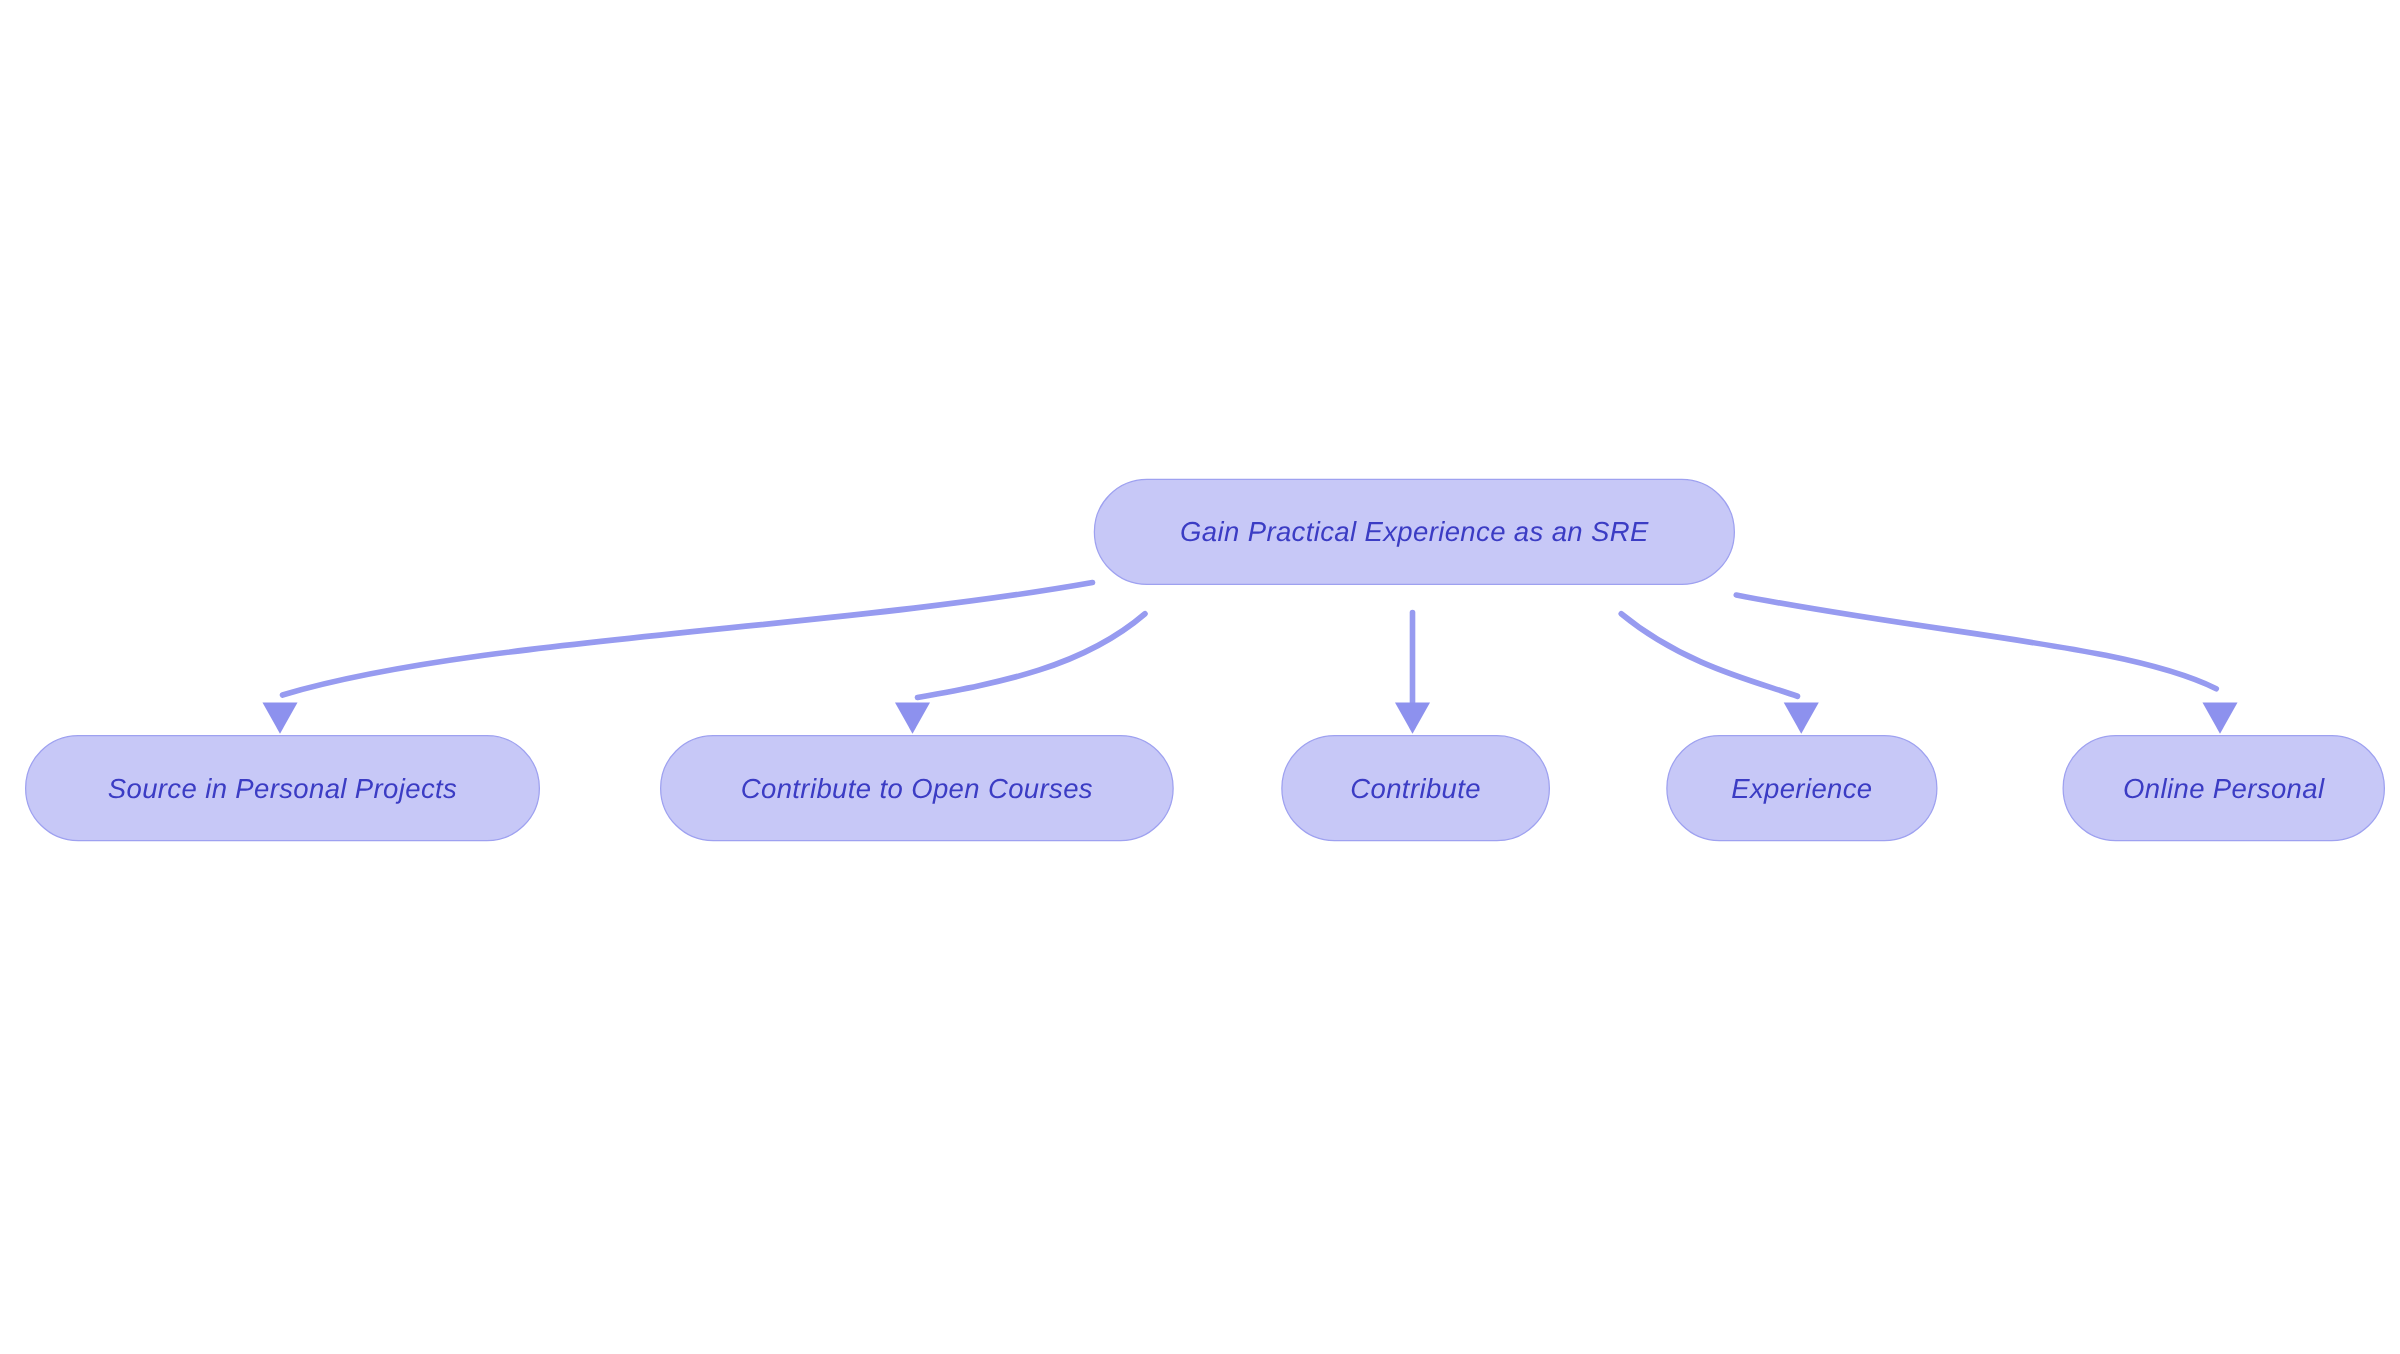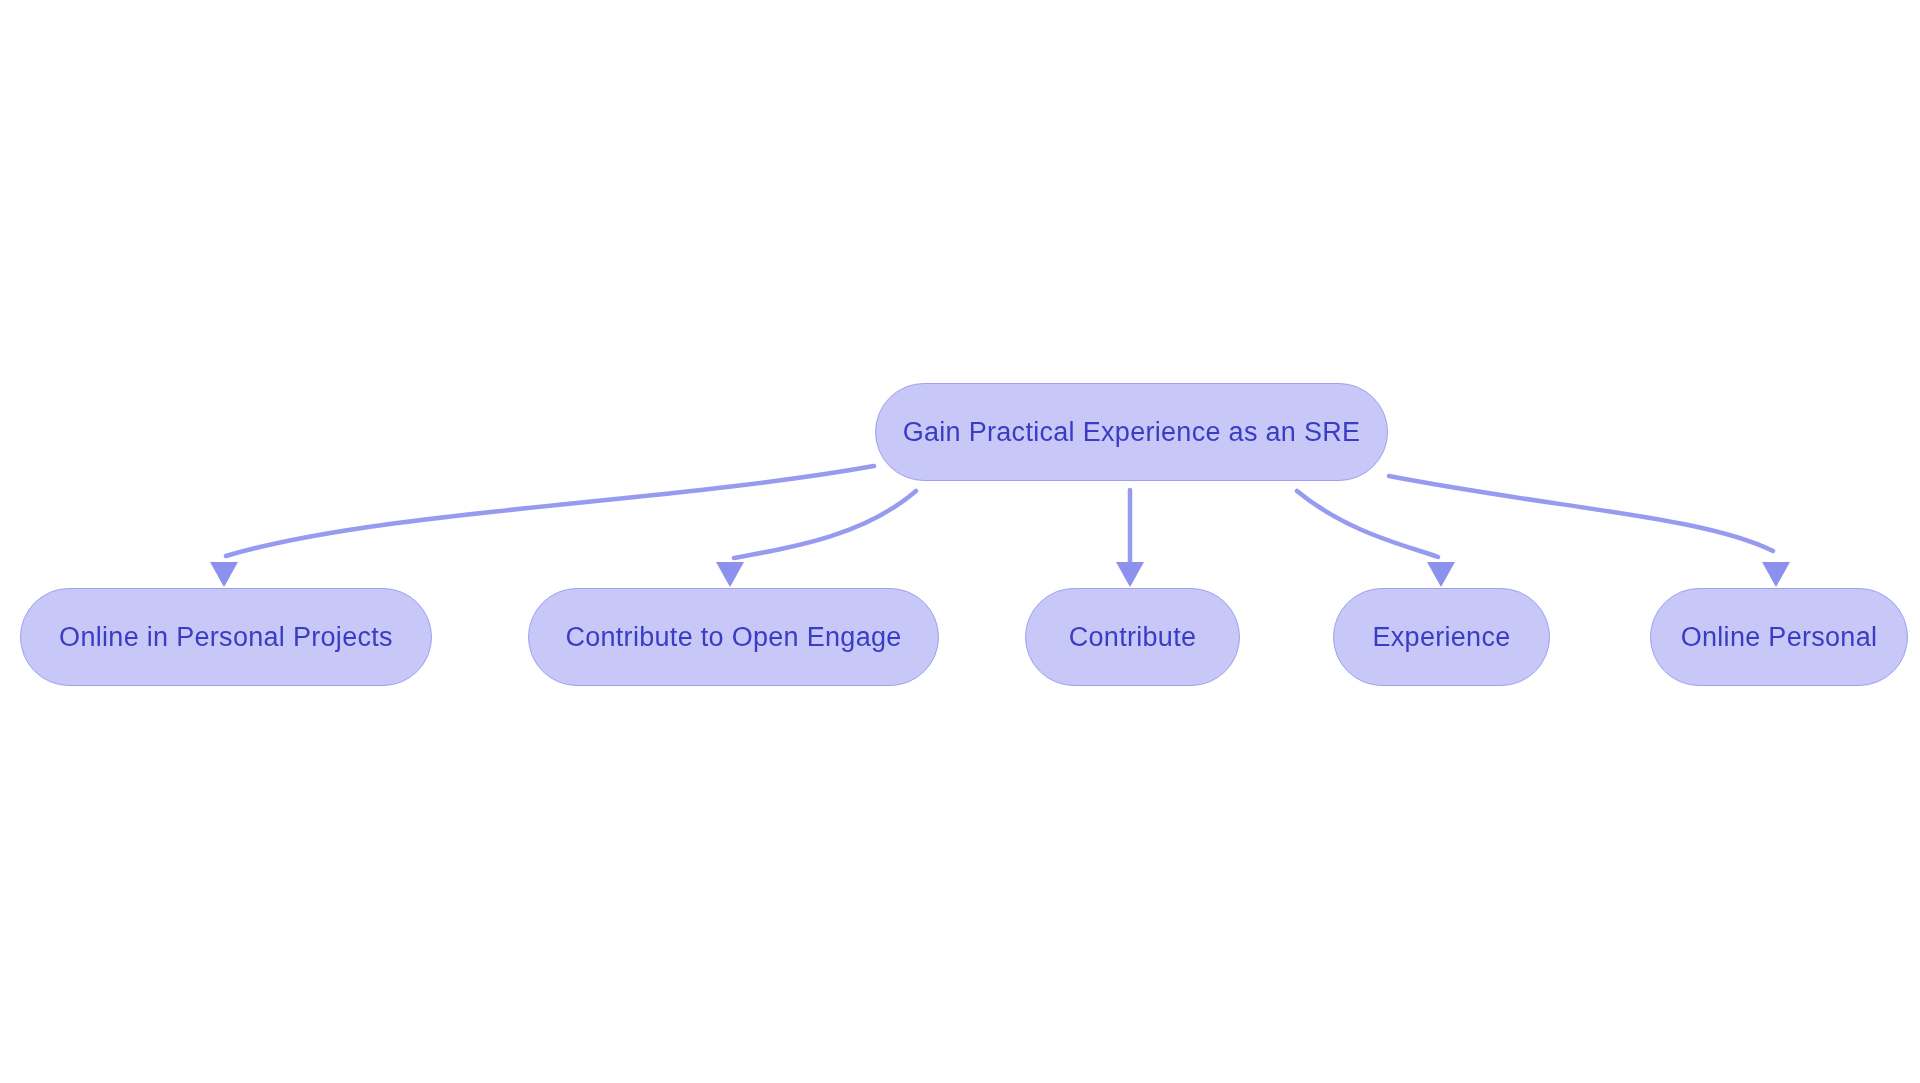--- a/index.html
+++ b/index.html
@@ -35,33 +35,34 @@
     stroke: var(--edge-line);
     stroke-width: 4.5;
     stroke-linecap: round;
   }
   .edge-head {
     fill: var(--edge-head);
     stroke: none;
   }
   .node {
     position: absolute;
-    height: 98px;
+    height: 85px;
     display: flex;
     align-items: center;
     justify-content: center;
     text-align: center;
     background: var(--node-fill);
     border: 1.6px solid var(--node-border);
     border-radius: 54px;
     color: var(--node-text);
-    font-size: 27px;
+    font-size: 22px;
     letter-spacing: 0.3px;
     white-space: nowrap;
     cursor: pointer;
+    font-style: italic;
   }
   .n-root   { left: 875px;  top: 383px; width: 513px; }
   .n-c0     { left: 20px;   top: 588px; width: 412px; }
   .n-c1     { left: 528px;  top: 588px; width: 411px; }
   .n-c2     { left: 1025px; top: 588px; width: 215px; }
   .n-c3     { left: 1333px; top: 588px; width: 217px; }
   .n-c4     { left: 1650px; top: 588px; width: 258px; }
 </style>
 </head>
 <body style="background: rgb(255, 255, 255);">
@@ -89,25 +90,25 @@
       <path class="edge-line" d="M 1389 476 C 1560 509, 1702 516, 1773 551"></path>
       <polygon class="edge-head" points="1776,587 1762,562 1790,562"></polygon>
     </g>
   </svg>
 
   <div class="node n-root">
     <span>Gain Practical Experience as an SRE</span>
   </div>
 
   <div class="node n-c0">
-    <span>Online in Personal Projects</span>
+    <span>Source in Personal Projects</span>
   </div>
 
   <div class="node n-c1">
-    <span>Contribute to Open Engage</span>
+    <span>Contribute to Open Courses</span>
   </div>
 
   <div class="node n-c2">
     <span>Contribute</span>
   </div>
 
   <div class="node n-c3">
     <span>Experience</span>
   </div>
 

